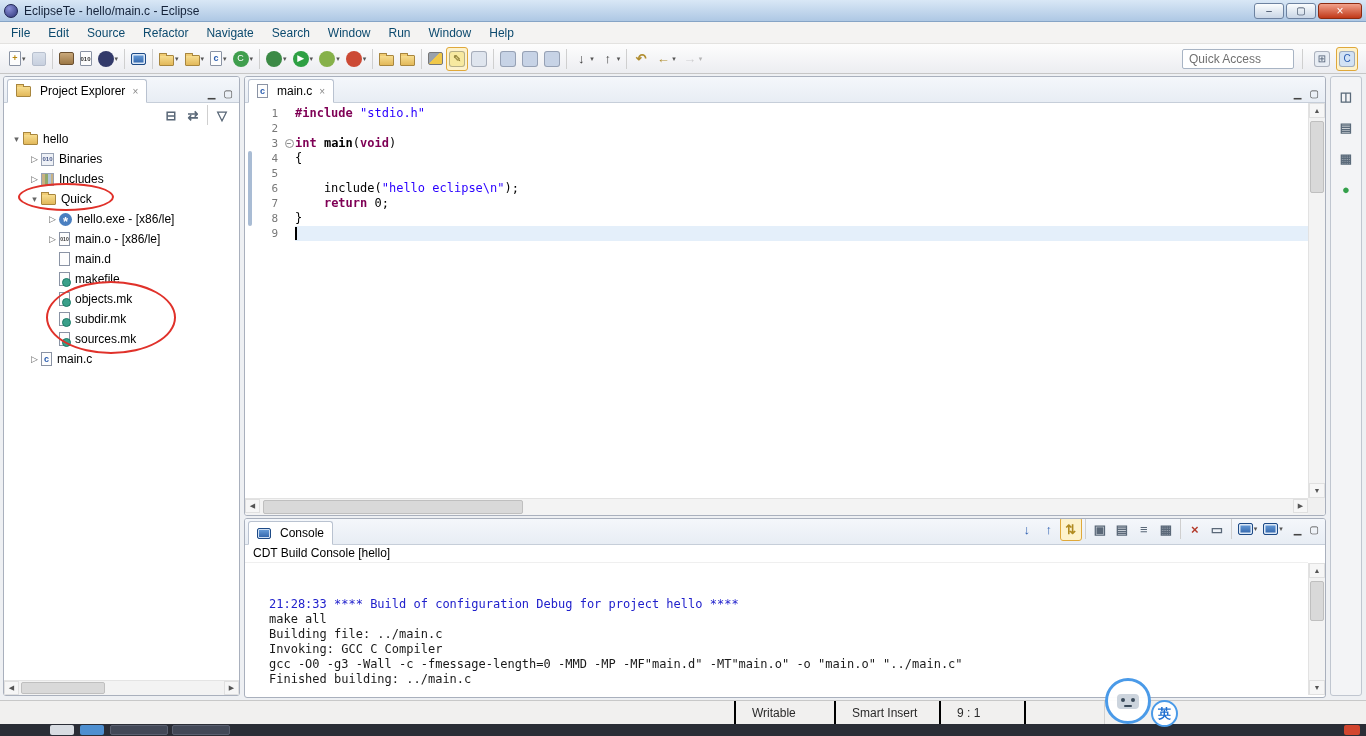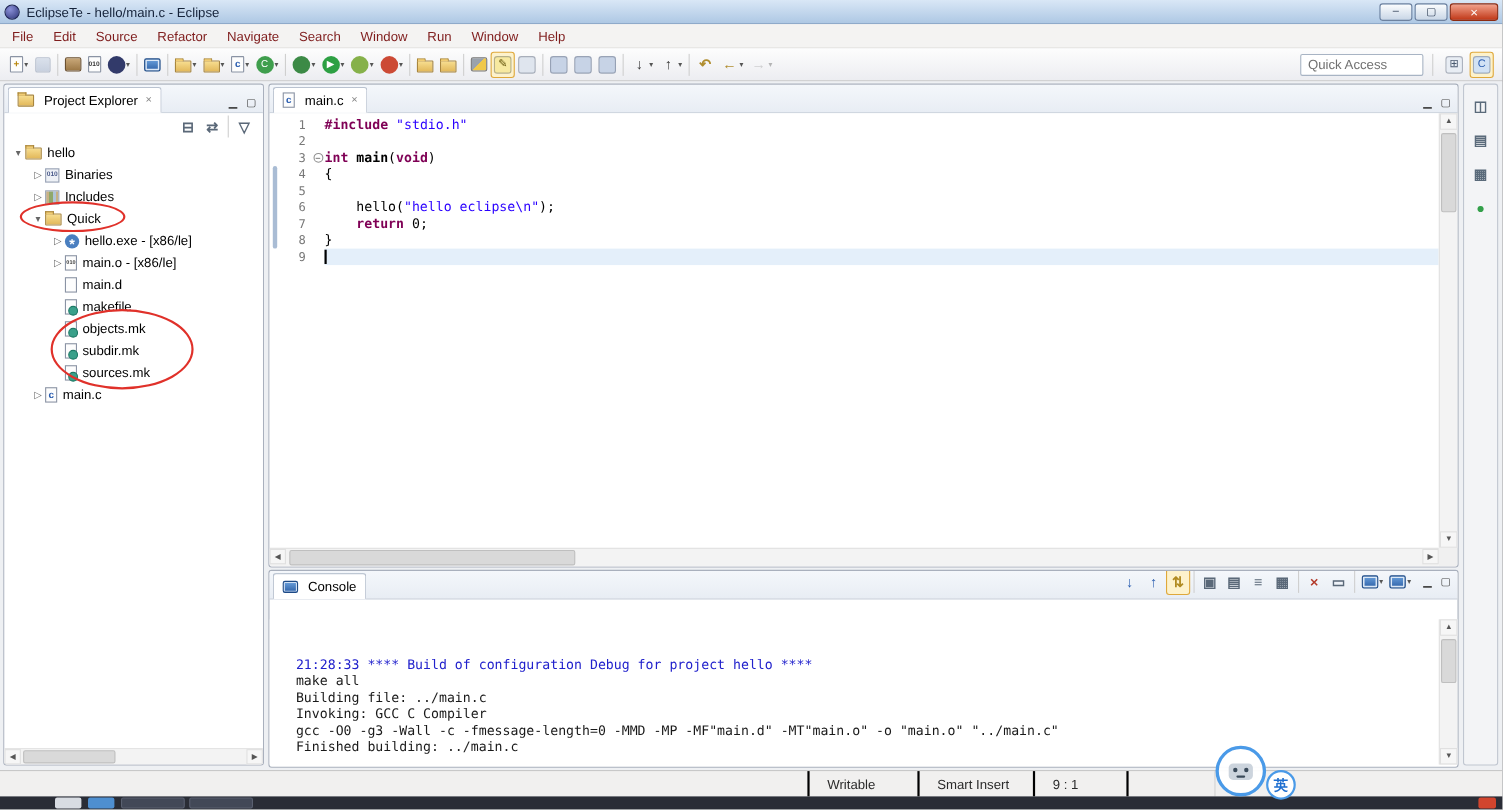--- a/index.html
+++ b/index.html
@@ -9,21 +9,21 @@
   
   .titlebar{position:absolute;top:0;left:0;right:0;height:22px;background:linear-gradient(#d9e7f6,#aec8e4);border-bottom:1px solid #86a4c6;display:flex;align-items:center;padding:0 4px;}
   .app-icon{width:14px;height:14px;border-radius:50%;background:radial-gradient(circle at 35% 30%,#8a90d8,#2e3578);border:1px solid #1e2452;flex:none;}
   .title-text{margin-left:6px;color:#15233a;}
   .win-controls{margin-left:auto;display:flex;}
   .wbtn{width:30px;height:16px;margin-left:2px;border:1px solid #6d82a0;border-radius:3px;display:flex;align-items:center;justify-content:center;font-size:10px;color:#2a3a52;background:linear-gradient(#fbfdfe,#c9d6e6);}
   .wbtn.close{width:44px;background:linear-gradient(#f2a28c,#c03818);border-color:#8c2a10;color:#fff;font-size:12px;}
 
   
   .menubar{position:absolute;top:22px;left:0;right:0;height:22px;background:#f4f3f2;border-bottom:1px solid #e3e2e0;display:flex;align-items:center;padding-left:2px;}
-  .menu-item{padding:13px 9px;color:#7f1d1d;}
+  .menu-item{padding:13px 9px;color:#0c4a6e;}
 
   
   .toolbar{position:absolute;top:44px;left:0;right:0;height:30px;background:linear-gradient(#fdfdfd,#ecedf1);border-bottom:1px solid #c6c6c6;display:flex;align-items:center;padding-left:6px;}
   .tb-sep{width:1px;height:20px;background:#cfcfcf;margin:0 3px;flex:none;}
   .tbi{display:flex;align-items:center;height:24px;padding:1px 2px;flex:none;border:1px solid transparent;}
   .tbi .dd{font-size:7px;color:#555;margin-left:1px;}
   .tbi-disabled{opacity:.4;}
   .tbi-active{background:#fdf2cc;border:1px solid #dfa83a;border-radius:3px;}
   .glyph{width:16px;height:16px;display:inline-flex;align-items:center;justify-content:center;font-size:10px;line-height:1;flex:none;}
   .shape-plain{background:none;font-size:13px;font-weight:bold;}
@@ -429,21 +429,21 @@
               <span class="cd"><span class="sg-p">{</span></span>
             </div>
             <div class="code-line">
               <span class="ln">5</span>
               <span class="fold"></span>
               <span class="cd"></span>
             </div>
             <div class="code-line">
               <span class="ln">6</span>
               <span class="fold"></span>
-              <span class="cd"><span class="sg-p">    hello(</span><span class="sg-s">"hello eclipse\n"</span><span class="sg-p">);</span></span>
+              <span class="cd"><span class="sg-p">    include(</span><span class="sg-s">"hello eclipse\n"</span><span class="sg-p">);</span></span>
             </div>
             <div class="code-line">
               <span class="ln">7</span>
               <span class="fold"></span>
               <span class="cd"><span class="sg-p">    </span><span class="sg-k">return</span><span class="sg-p"> 0;</span></span>
             </div>
             <div class="code-line">
               <span class="ln">8</span>
               <span class="fold"></span>
               <span class="cd"><span class="sg-p">}</span></span>
@@ -512,20 +512,21 @@
               </span>
               <span class="tbi">
                 <span class="glyph shape-monitor"></span>
                 <span class="dd">▾</span>
               </span>
             </div>
           <span class="mini-btn">▁</span>
           <span class="mini-btn">▢</span>
         </div>
       </div>
+      <div class="csub">CDT Build Console [hello]</div>
       <div class="ctext">
         <div><div class="con-line con-info">21:28:33 **** Build of configuration Debug for project hello ****</div><div class="con-line">make all</div><div class="con-line">Building file: ../main.c</div><div class="con-line">Invoking: GCC C Compiler</div><div class="con-line">gcc -O0 -g3 -Wall -c -fmessage-length=0 -MMD -MP -MF"main.d" -MT"main.o" -o "main.o" "../main.c"</div><div class="con-line">Finished building: ../main.c</div><div class="con-line">&nbsp;</div></div>
       </div>
       <div class="vsb con-vsb">
         <span class="sbtn up">▲</span>
         <span class="thumb"></span>
         <span class="sbtn down">▼</span>
       </div>
     </div>
 

